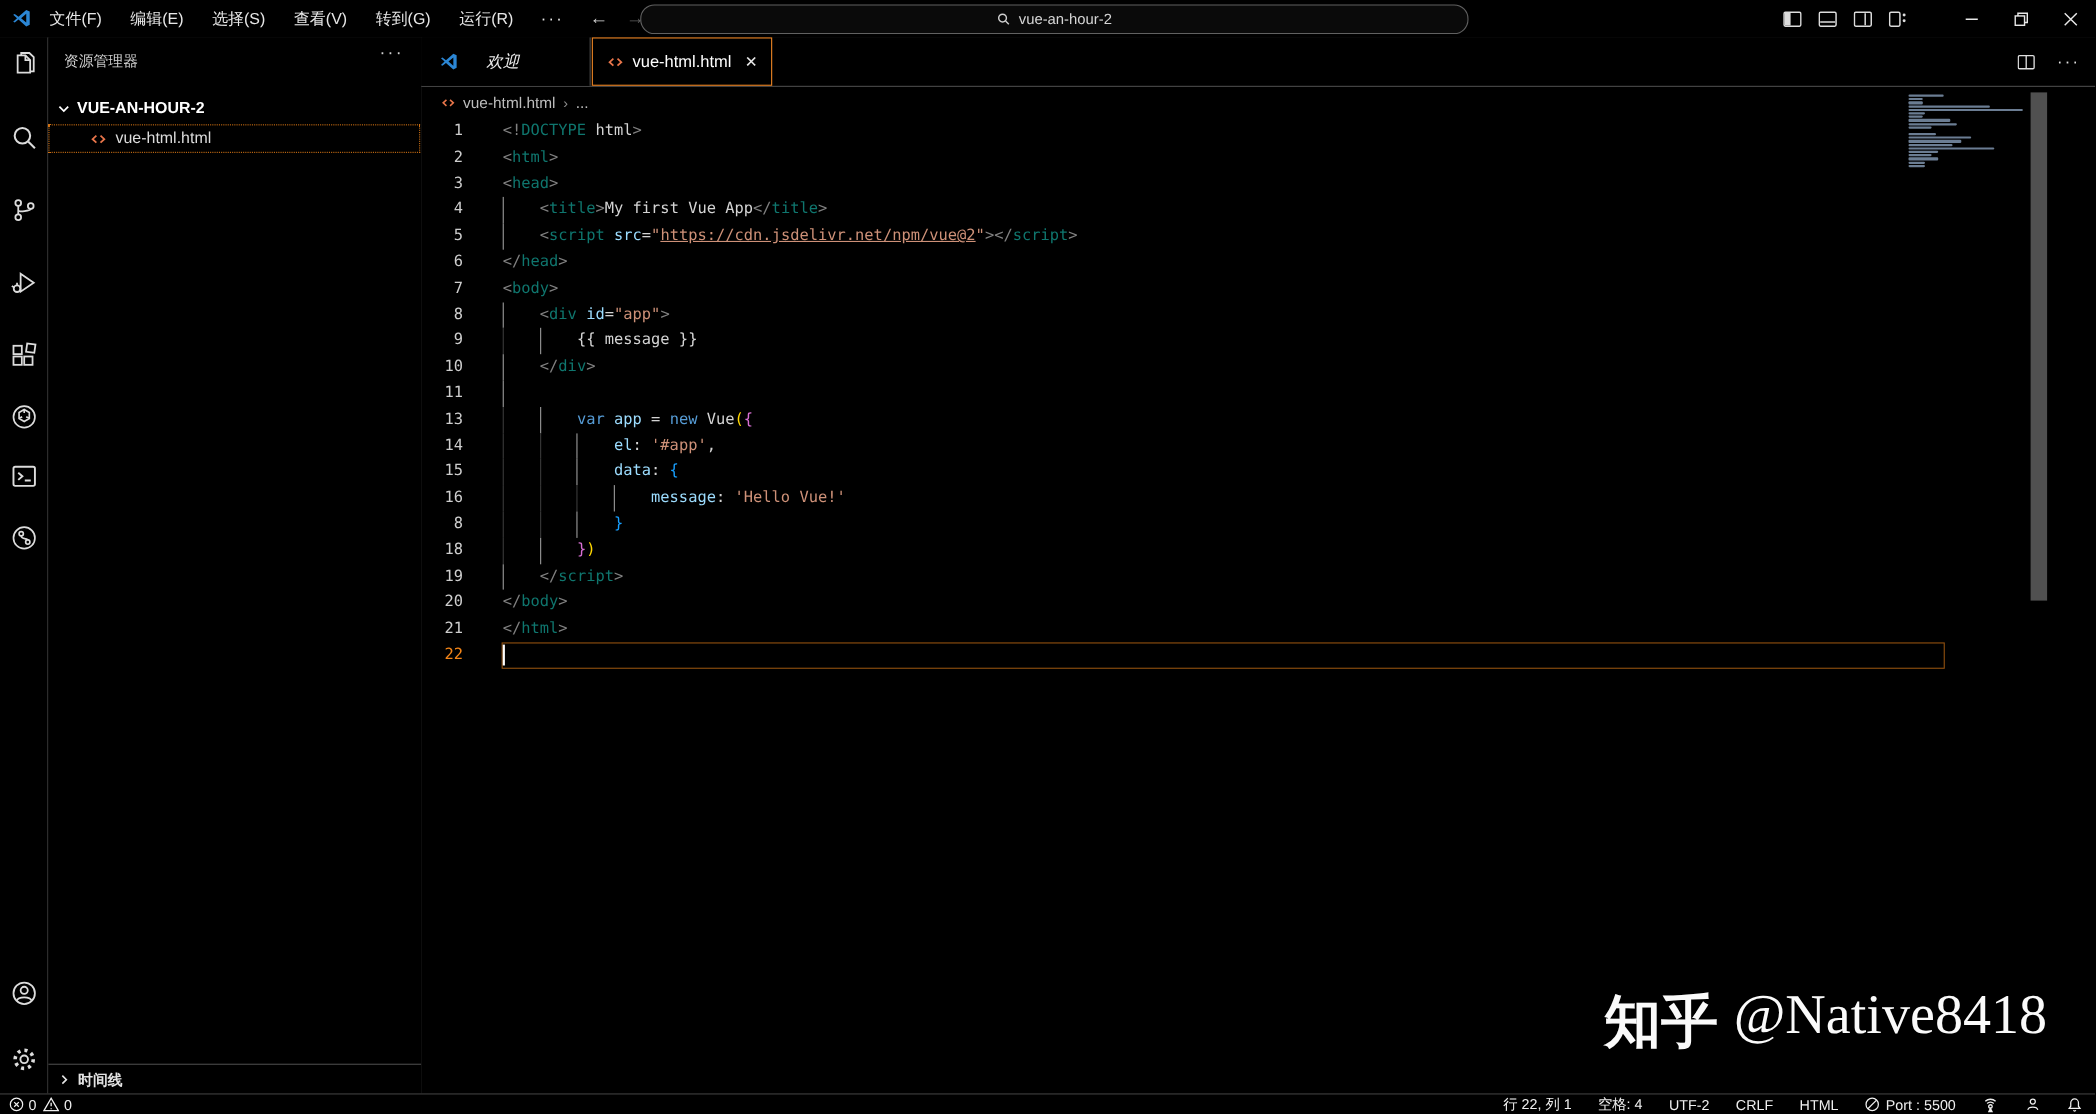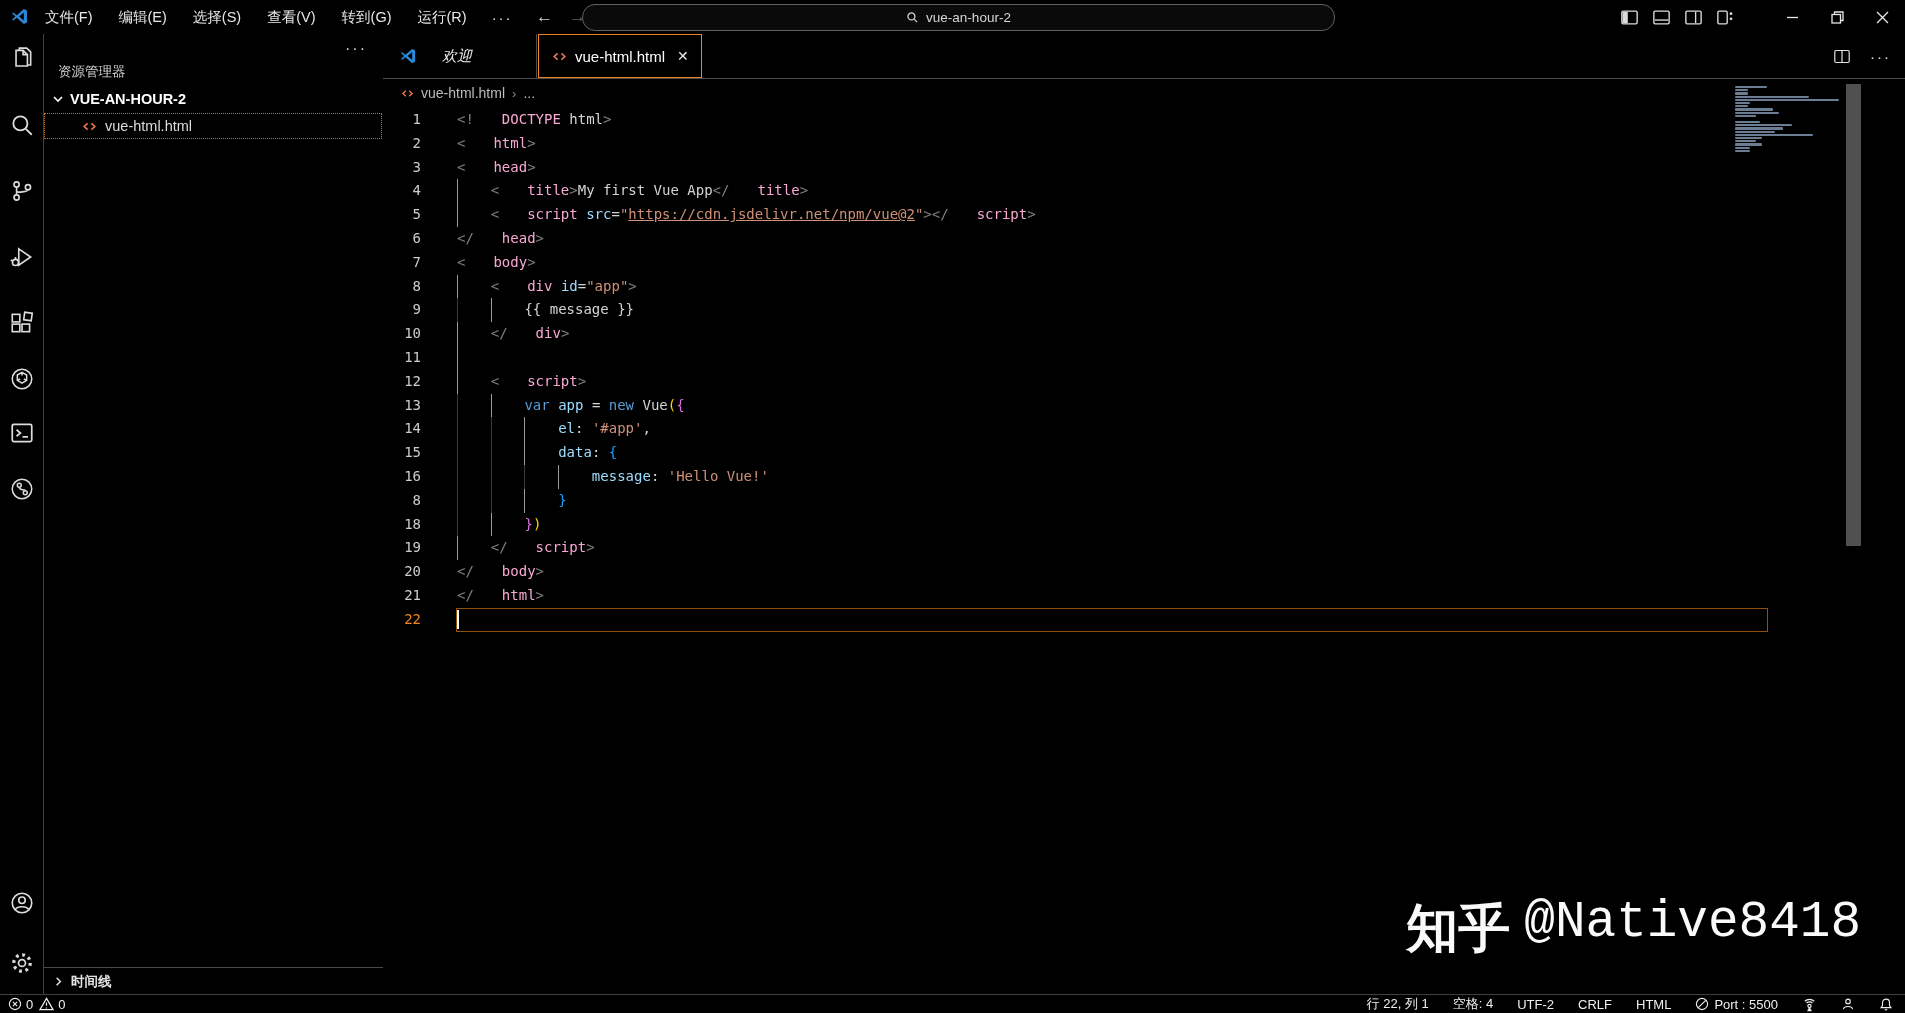--- a/index.html
+++ b/index.html
@@ -20,21 +20,21 @@
               border-radius:13px;background:#0a0a0a;display:flex;align-items:center;justify-content:center;
               gap:7px;color:#d6d6d6;font-size:13.5px;}
   #tb-right{position:absolute;right:0;top:0;height:34px;display:flex;align-items:center;}
   .lay-ic{margin-right:15px;opacity:.95;}
   .win-btn{width:45px;height:34px;display:flex;align-items:center;justify-content:center;}
   
   #activitybar{position:absolute;left:0;top:34px;width:43px;height:961px;background:#000;border-right:1px solid #3f3f3f;}
   .ab-ic{position:absolute;left:9px;width:26px;height:26px;opacity:.92;}
   
   #sidebar{position:absolute;left:44px;top:34px;width:339px;height:961px;background:#000;border-right:1px solid #3f3f3f;}
-  #sb-header{position:absolute;left:14px;top:29px;font-size:13.5px;color:#d2d2d2;}
+  #sb-header{position:absolute;left:14px;top:13px;font-size:13.5px;color:#d2d2d2;}
   #sb-more{position:absolute;right:16px;top:6px;font-size:16px;color:#d2d2d2;letter-spacing:2px;}
   #sb-project{position:absolute;left:0;top:52px;width:100%;height:25px;display:flex;align-items:center;
               font-weight:bold;font-size:14.5px;color:#fff;}
   #sb-project .chev{margin:0 6px 0 8px;}
   #sb-file{position:absolute;left:0;top:79px;width:338px;height:26px;display:flex;align-items:center;
            outline:1px dotted rgba(243,133,24,.85);outline-offset:-1px;}
   #sb-file .label{font-size:14.5px;color:#dcdcdc;margin-left:8px;}
   #sb-file .fic{margin-left:38px;}
   .sb-section{position:absolute;left:0;width:100%;height:27px;border-top:1px solid #4a4a4a;display:flex;
               align-items:center;font-weight:bold;font-size:13.5px;color:#e3e3e3;}
@@ -56,41 +56,41 @@
               font-size:14px;color:#bdbdbd;}
   #breadcrumb .sep{color:#8a8a8a;font-size:13px;}
   
   #code{position:absolute;left:0;top:74px;width:100%;font-family:"DejaVu Sans Mono","Liberation Mono",monospace;font-size:14px;}
   .cl{position:relative;height:23.8px;line-height:23.8px;display:flex;white-space:pre;}
   .ln{box-sizing:border-box;width:74px;padding-right:36px;text-align:right;color:#cdcdcd;flex:none;}
   .ln.act{color:#f38518;}
   .ct{position:relative;flex:1;}
   .guide{position:absolute;top:0;bottom:0;width:1px;background:#9b9b9b;}
   .guide.dim{background:#3a3a3a;}
-  .tk-p{color:#808080;} .tk-t{color:#f9a8d4;margin-left:28px;} .tk-a{color:#9cdcfe;} .tk-w{color:#d4d4d4;}
+  .tk-p{color:#808080;} .tk-t{color:#0f766e;} .tk-a{color:#9cdcfe;} .tk-w{color:#d4d4d4;}
   .tk-s{color:#ce9178;} .tk-su{color:#ce9178;text-decoration:underline;} .tk-k{color:#569cd6;}
   .tk-b1{color:#ffd700;} .tk-b2{color:#da70d6;} .tk-b3{color:#179fff;}
   .curbox{position:absolute;left:73px;width:1312px;top:0;height:100%;box-sizing:border-box;
           border:1px solid rgba(243,133,24,.6);}
   .caret{position:absolute;left:0;top:2px;width:2px;height:19px;background:#fff;}
   
   #minimap{position:absolute;left:1352px;top:52px;width:110px;}
   #minimap .mrow{height:2.2px;margin-bottom:1px;background:#7e93ad;opacity:.85;border-radius:1px;}
   #scrollbar{position:absolute;left:1463px;top:50px;width:15px;height:462px;background:rgba(190,190,190,.42);}
   
   #statusbar{position:absolute;left:0;bottom:0;width:1905px;height:18px;background:#000;border-top:1px solid #3f3f3f;
              display:flex;align-items:center;justify-content:space-between;font-size:13px;color:#efefef;}
   #sb-left{display:flex;align-items:center;gap:6px;margin-left:8px;}
   #sb-left .grp{display:flex;align-items:center;gap:4px;}
   #sb-right{display:flex;align-items:center;gap:24px;margin-right:12px;}
   .sb-item{display:flex;align-items:center;gap:5px;}
   
   #watermark{position:absolute;right:44px;top:894px;display:flex;align-items:flex-start;gap:14px;color:#fafafa;}
   #wm-brand{font-size:52px;font-weight:bold;}
-  #wm-handle{font-family:Liberation Mono, monospace;font-size:51px;}
+  #wm-handle{font-family:Liberation Serif, serif;font-size:51px;}
 </style>
 </head>
 <body>
 
 <div id="app">
 
   <div id="titlebar">
     <span id="vscode-logo">
       <svg width="19" height="19" viewBox="0 0 24 24">
           <path fill="#2b86d4" d="M17.5 2.5 8.6 10.4 4.3 7.1 2.5 8l4.4 4-4.4 4 1.8.9 4.3-3.3 8.9 7.9 4-1.9V4.4l-4-1.9zM17.5 7v10l-5.9-5 5.9-5z"></path>
@@ -306,21 +306,20 @@
         <div class="cl"><span class="ln">2</span><span class="ct"><span class="tk-p">&lt;</span><span class="tk-t">html</span><span class="tk-p">&gt;</span></span></div>
         <div class="cl"><span class="ln">3</span><span class="ct"><span class="tk-p">&lt;</span><span class="tk-t">head</span><span class="tk-p">&gt;</span></span></div>
         <div class="cl"><span class="ln">4</span><span class="ct"><i class="guide" style="left: 0ch;"></i><span class="tk-w">    </span><span class="tk-p">&lt;</span><span class="tk-t">title</span><span class="tk-p">&gt;</span><span class="tk-w">My first Vue App</span><span class="tk-p">&lt;/</span><span class="tk-t">title</span><span class="tk-p">&gt;</span></span></div>
         <div class="cl"><span class="ln">5</span><span class="ct"><i class="guide" style="left: 0ch;"></i><span class="tk-w">    </span><span class="tk-p">&lt;</span><span class="tk-t">script</span><span class="tk-w"> </span><span class="tk-a">src</span><span class="tk-w">=</span><span class="tk-s">"</span><span class="tk-su">https://cdn.jsdelivr.net/npm/vue@2</span><span class="tk-s">"</span><span class="tk-p">&gt;</span><span class="tk-p">&lt;/</span><span class="tk-t">script</span><span class="tk-p">&gt;</span></span></div>
         <div class="cl"><span class="ln">6</span><span class="ct"><span class="tk-p">&lt;/</span><span class="tk-t">head</span><span class="tk-p">&gt;</span></span></div>
         <div class="cl"><span class="ln">7</span><span class="ct"><span class="tk-p">&lt;</span><span class="tk-t">body</span><span class="tk-p">&gt;</span></span></div>
         <div class="cl"><span class="ln">8</span><span class="ct"><i class="guide" style="left: 0ch;"></i><span class="tk-w">    </span><span class="tk-p">&lt;</span><span class="tk-t">div</span><span class="tk-w"> </span><span class="tk-a">id</span><span class="tk-w">=</span><span class="tk-s">"app"</span><span class="tk-p">&gt;</span></span></div>
         <div class="cl"><span class="ln">9</span><span class="ct"><i class="guide dim" style="left: 0ch;"></i><i class="guide" style="left: 4ch;"></i><span class="tk-w">        </span><span class="tk-w">{{ message }}</span></span></div>
         <div class="cl"><span class="ln">10</span><span class="ct"><i class="guide" style="left: 0ch;"></i><span class="tk-w">    </span><span class="tk-p">&lt;/</span><span class="tk-t">div</span><span class="tk-p">&gt;</span></span></div>
         <div class="cl"><span class="ln">11</span><span class="ct"><i class="guide" style="left: 0ch;"></i></span></div>
-        <div class="cl"><span class="ln">12</span><span class="ct"><i class="guide" style="left: 0ch;"></i><span class="tk-w">    </span><span class="tk-p">&lt;</span><span class="tk-t">script</span><span class="tk-p">&gt;</span></span></div>
         <div class="cl"><span class="ln">13</span><span class="ct"><i class="guide dim" style="left: 0ch;"></i><i class="guide" style="left: 4ch;"></i><span class="tk-w">        </span><span class="tk-k">var</span><span class="tk-w"> </span><span class="tk-a">app</span><span class="tk-w"> = </span><span class="tk-k">new</span><span class="tk-w"> </span><span class="tk-w">Vue</span><span class="tk-b1">(</span><span class="tk-b2">{</span></span></div>
         <div class="cl"><span class="ln">14</span><span class="ct"><i class="guide dim" style="left: 0ch;"></i><i class="guide dim" style="left: 4ch;"></i><i class="guide" style="left: 8ch;"></i><span class="tk-w">            </span><span class="tk-a">el</span><span class="tk-w">: </span><span class="tk-s">'#app'</span><span class="tk-w">,</span></span></div>
         <div class="cl"><span class="ln">15</span><span class="ct"><i class="guide dim" style="left: 0ch;"></i><i class="guide dim" style="left: 4ch;"></i><i class="guide" style="left: 8ch;"></i><span class="tk-w">            </span><span class="tk-a">data</span><span class="tk-w">: </span><span class="tk-b3">{</span></span></div>
         <div class="cl"><span class="ln">16</span><span class="ct"><i class="guide dim" style="left: 0ch;"></i><i class="guide dim" style="left: 4ch;"></i><i class="guide dim" style="left: 8ch;"></i><i class="guide" style="left: 12ch;"></i><span class="tk-w">                </span><span class="tk-a">message</span><span class="tk-w">: </span><span class="tk-s">'Hello Vue!'</span></span></div>
         <div class="cl"><span class="ln">8</span><span class="ct"><i class="guide dim" style="left: 0ch;"></i><i class="guide dim" style="left: 4ch;"></i><i class="guide" style="left: 8ch;"></i><span class="tk-w">            </span><span class="tk-b3">}</span></span></div>
         <div class="cl"><span class="ln">18</span><span class="ct"><i class="guide dim" style="left: 0ch;"></i><i class="guide" style="left: 4ch;"></i><span class="tk-w">        </span><span class="tk-b2">}</span><span class="tk-b1">)</span></span></div>
         <div class="cl"><span class="ln">19</span><span class="ct"><i class="guide" style="left: 0ch;"></i><span class="tk-w">    </span><span class="tk-p">&lt;/</span><span class="tk-t">script</span><span class="tk-p">&gt;</span></span></div>
         <div class="cl"><span class="ln">20</span><span class="ct"><span class="tk-p">&lt;/</span><span class="tk-t">body</span><span class="tk-p">&gt;</span></span></div>
         <div class="cl"><span class="ln">21</span><span class="ct"><span class="tk-p">&lt;/</span><span class="tk-t">html</span><span class="tk-p">&gt;</span></span></div>
         <div class="cl"><i class="curbox"></i><span class="ln act">22</span><span class="ct"><i class="caret"></i></span></div>

